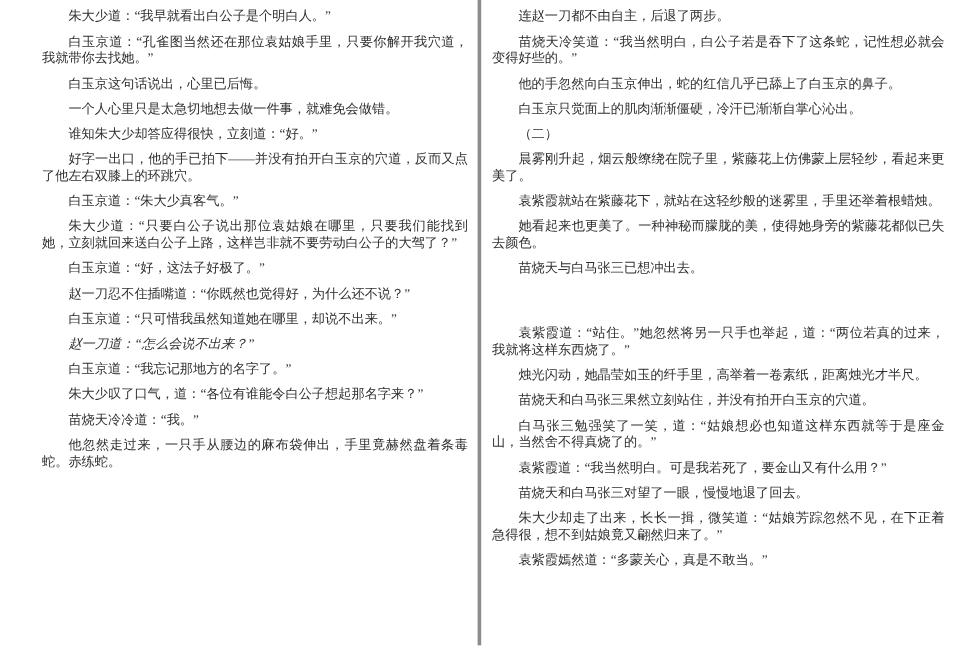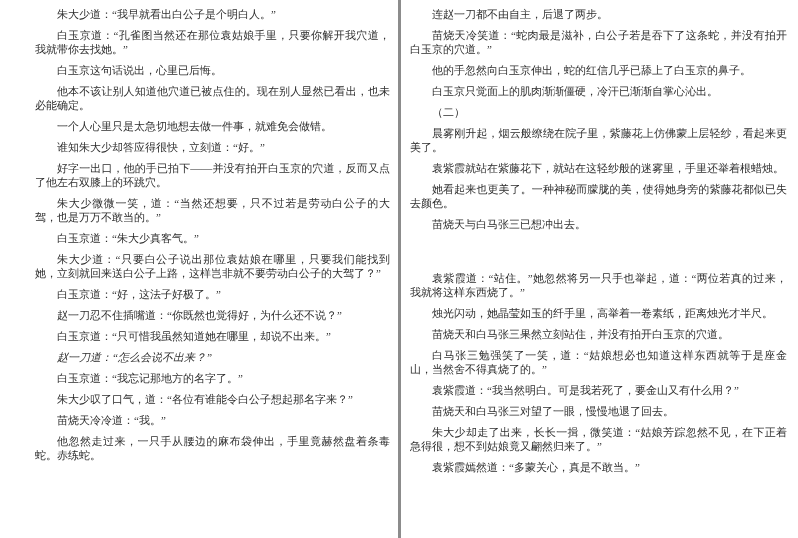--- a/index.html
+++ b/index.html
@@ -50,42 +50,40 @@
 </style>
 </head>
 <body>
 
 <div class="reader-page" style="background: rgb(255, 255, 255);">
 
   <div class="page-col left">
     <p style="color: rgb(46, 46, 46);">朱大少道：“我早就看出白公子是个明白人。”</p>
     <p style="color: rgb(46, 46, 46);">白玉京道：“孔雀图当然还在那位袁姑娘手里，只要你解开我穴道，我就带你去找她。”</p>
     <p style="color: rgb(46, 46, 46);">白玉京这句话说出，心里已后悔。</p>
-    <p style="color: rgb(46, 46, 46);">他本不该让别人知道他穴道已被点住的。现在别人显然已看出，也未必能确定。</p>
     <p style="color: rgb(46, 46, 46);">一个人心里只是太急切地想去做一件事，就难免会做错。</p>
     <p style="color: rgb(46, 46, 46);">谁知朱大少却答应得很快，立刻道：“好。”</p>
     <p style="color: rgb(46, 46, 46);">好字一出口，他的手已拍下——并没有拍开白玉京的穴道，反而又点了他左右双膝上的环跳穴。</p>
-    <p style="color: rgb(46, 46, 46);">朱大少微微一笑，道：“当然还想要，只不过若是劳动白公子的大驾，也是万万不敢当的。”</p>
     <p style="color: rgb(46, 46, 46);">白玉京道：“朱大少真客气。”</p>
     <p style="color: rgb(46, 46, 46);">朱大少道：“只要白公子说出那位袁姑娘在哪里，只要我们能找到她，立刻就回来送白公子上路，这样岂非就不要劳动白公子的大驾了？”</p>
     <p style="color: rgb(46, 46, 46);">白玉京道：“好，这法子好极了。”</p>
     <p style="color: rgb(46, 46, 46);">赵一刀忍不住插嘴道：“你既然也觉得好，为什么还不说？”</p>
     <p style="color: rgb(46, 46, 46);">白玉京道：“只可惜我虽然知道她在哪里，却说不出来。”</p>
     <p style="color: rgb(46, 46, 46); font-style: italic;">赵一刀道：“怎么会说不出来？”</p>
     <p style="color: rgb(46, 46, 46);">白玉京道：“我忘记那地方的名字了。”</p>
     <p style="color: rgb(46, 46, 46);">朱大少叹了口气，道：“各位有谁能令白公子想起那名字来？”</p>
     <p style="color: rgb(46, 46, 46);">苗烧天冷冷道：“我。”</p>
     <p style="color: rgb(46, 46, 46);">他忽然走过来，一只手从腰边的麻布袋伸出，手里竟赫然盘着条毒蛇。赤练蛇。</p>
   </div>
 
   <div class="page-divider" style="background: rgb(140, 140, 140);"></div>
 
   <div class="page-col right">
     <p style="color: rgb(46, 46, 46);">连赵一刀都不由自主，后退了两步。</p>
-    <p style="color: rgb(46, 46, 46);">苗烧天冷笑道：“蛇肉最是滋补，白公子若是吞下了这条蛇，并没有拍开白玉京的穴道。”</p>
+    <p style="color: rgb(46, 46, 46);">苗烧天冷笑道：“我当然明白，白公子若是吞下了这条蛇，记性想必就会变得好些的。”</p>
     <p style="color: rgb(46, 46, 46);">他的手忽然向白玉京伸出，蛇的红信几乎已舔上了白玉京的鼻子。</p>
     <p style="color: rgb(46, 46, 46);">白玉京只觉面上的肌肉渐渐僵硬，冷汗已渐渐自掌心沁出。</p>
     <p style="color: rgb(46, 46, 46);">（二）</p>
     <p style="color: rgb(46, 46, 46);">晨雾刚升起，烟云般缭绕在院子里，紫藤花上仿佛蒙上层轻纱，看起来更美了。</p>
     <p style="color: rgb(46, 46, 46);">袁紫霞就站在紫藤花下，就站在这轻纱般的迷雾里，手里还举着根蜡烛。</p>
     <p style="color: rgb(46, 46, 46);">她看起来也更美了。一种神秘而朦胧的美，使得她身旁的紫藤花都似已失去颜色。</p>
     <p style="color: rgb(46, 46, 46);">苗烧天与白马张三已想冲出去。</p>
     <p style="color: rgb(46, 46, 46); margin-top: 40px;">袁紫霞道：“站住。”她忽然将另一只手也举起，道：“两位若真的过来，我就将这样东西烧了。”</p>
     <p style="color: rgb(46, 46, 46);">烛光闪动，她晶莹如玉的纤手里，高举着一卷素纸，距离烛光才半尺。</p>
     <p style="color: rgb(46, 46, 46);">苗烧天和白马张三果然立刻站住，并没有拍开白玉京的穴道。</p>

